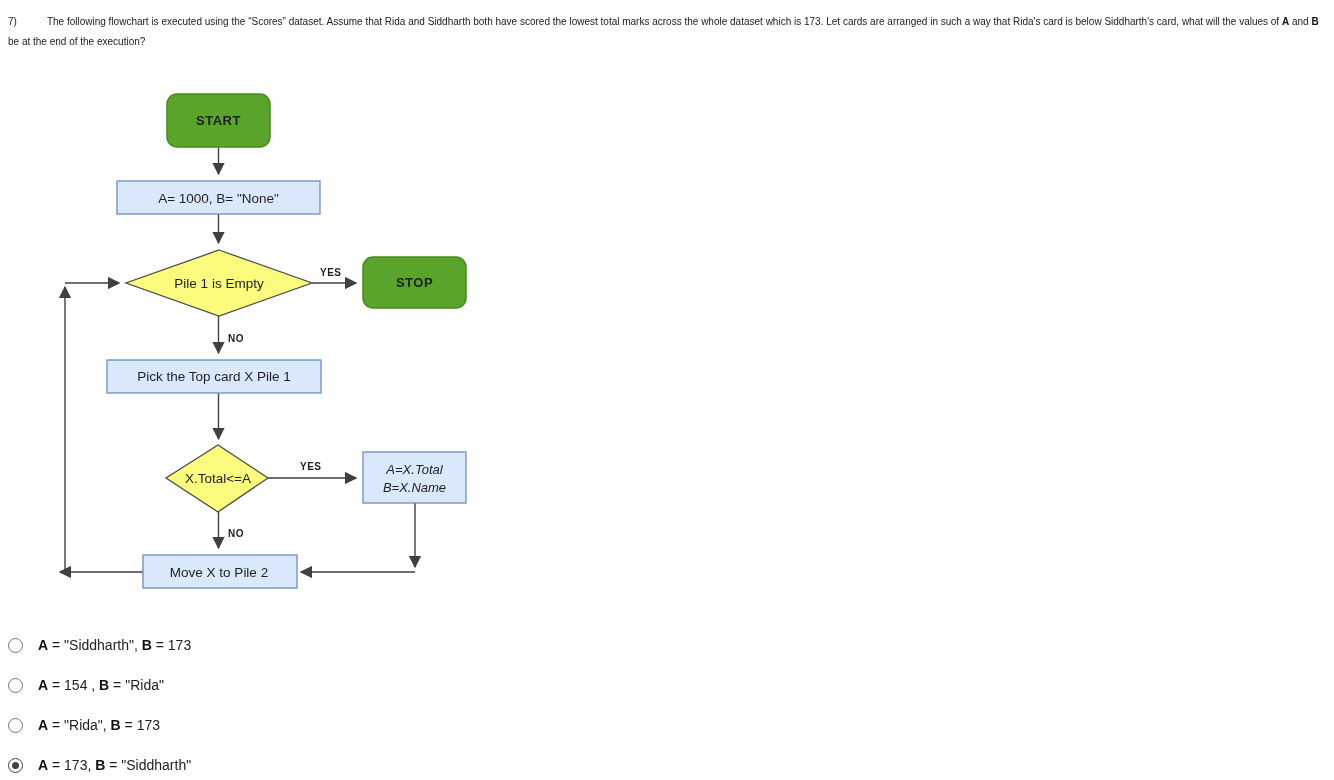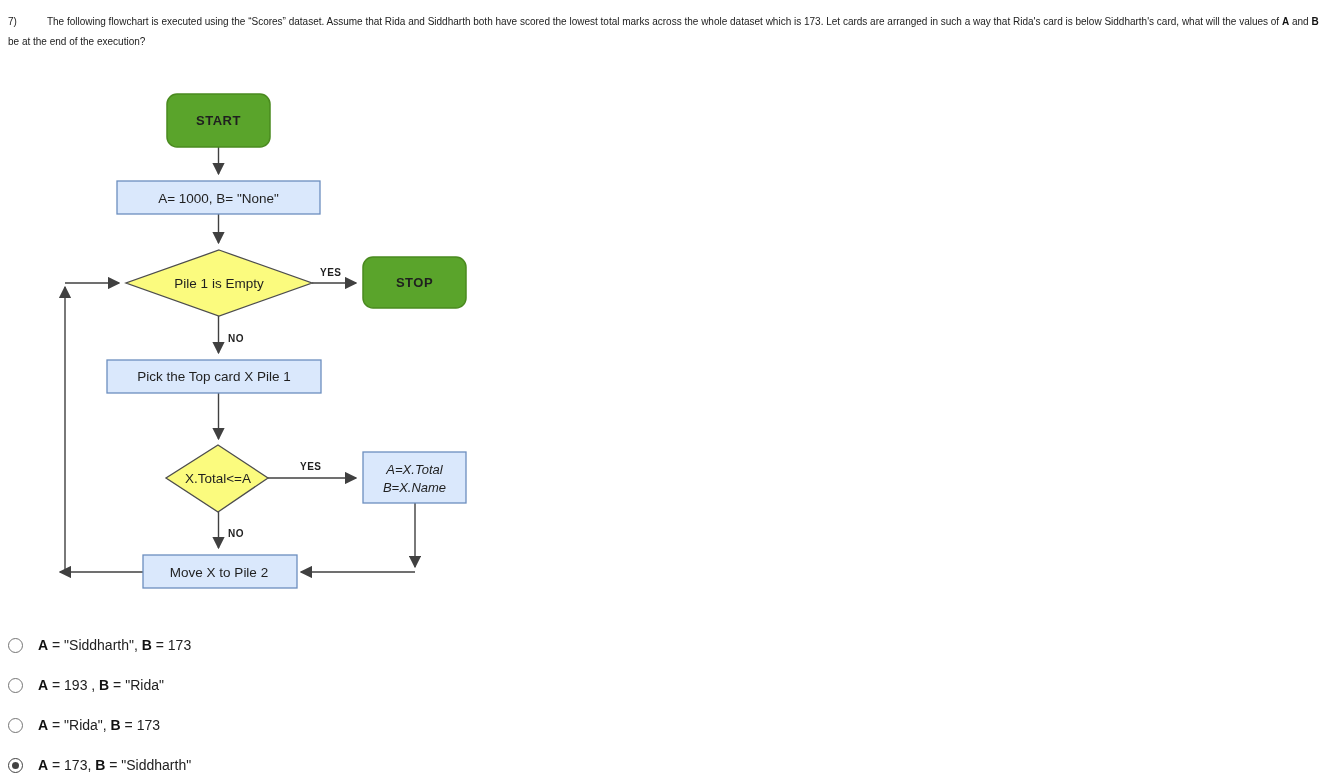--- a/index.html
+++ b/index.html
@@ -103,21 +103,21 @@
   <div class="option-row">
     <span class="radio" data-state="unselected"></span>
     <span class="ob">A</span>
       <span> = "Siddharth", </span>
       <span class="ob">B</span>
       <span> = 173</span>
   </div>
   <div class="option-row">
     <span class="radio" data-state="unselected"></span>
     <span class="ob">A</span>
-      <span> = 193 , </span>
+      <span> = 154 , </span>
       <span class="ob">B</span>
       <span> = "Rida"</span>
   </div>
   <div class="option-row">
     <span class="radio" data-state="unselected"></span>
     <span class="ob">A</span>
       <span> = "Rida", </span>
       <span class="ob">B</span>
       <span> = 173</span>
   </div>

